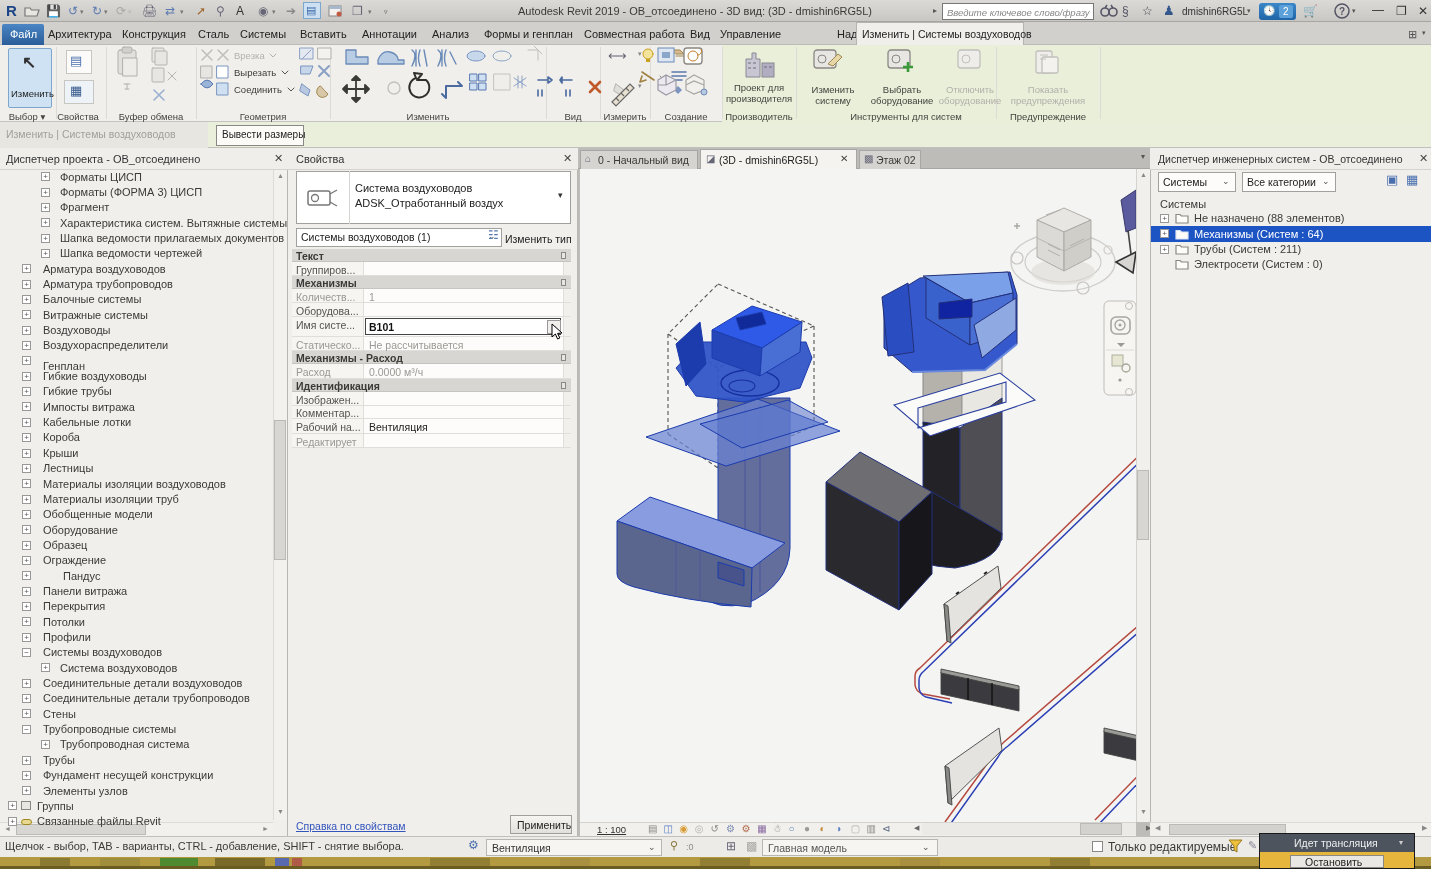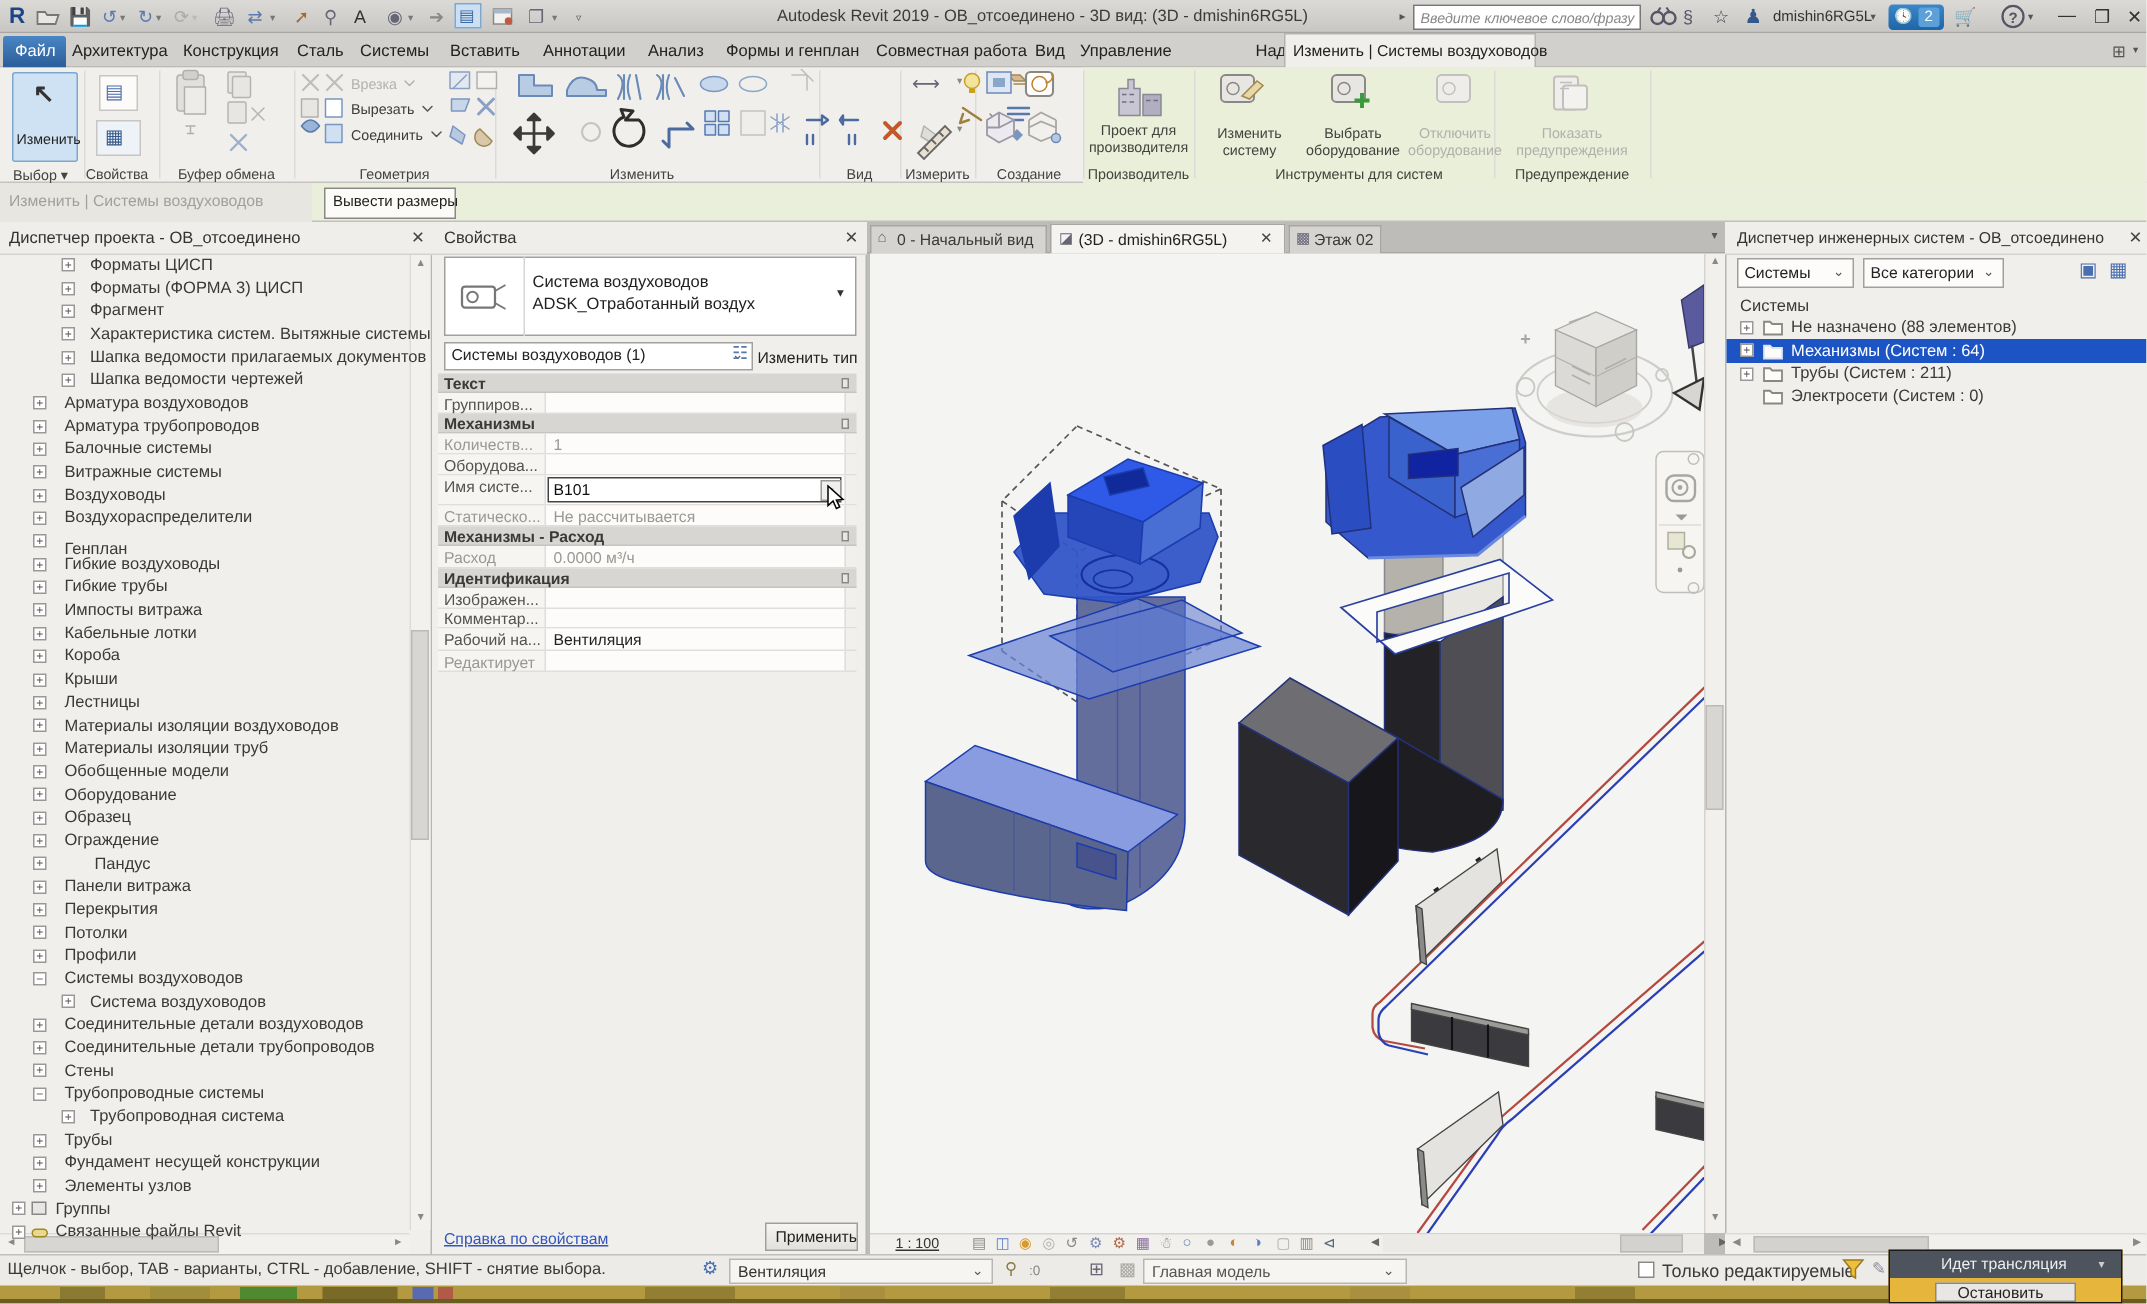--- a/index.html
+++ b/index.html
@@ -387,21 +387,21 @@
 <div class="t" style="left:369px;top:291px;font-size:10.5px;color:#9a9894;">1</div>
 <div class="a" style="left:292px;top:303px;width:72px;height:14px;background:#f6f5f2;border-bottom:1px solid #e0dedb;border-right:1px solid #e0dedb;"></div>
 <div class="a" style="left:364px;top:303px;width:199px;height:14px;background:#fdfcfa;border-bottom:1px solid #e0dedb;"></div>
 <div class="a" style="left:563px;top:303px;width:8px;height:14px;background:#f1f0ed;border-bottom:1px solid #e0dedb;border-left:1px solid #e0dedb;"></div>
 <div class="t" style="left:296px;top:304.5px;font-size:10.5px;color:#55534f;">Оборудова...</div>
 <div class="a" style="left:292px;top:317px;width:72px;height:20px;background:#f6f5f2;border-bottom:1px solid #e0dedb;border-right:1px solid #e0dedb;"></div>
 <div class="a" style="left:364px;top:317px;width:199px;height:20px;background:#fdfcfa;border-bottom:1px solid #e0dedb;"></div>
 <div class="a" style="left:563px;top:317px;width:8px;height:20px;background:#f1f0ed;border-bottom:1px solid #e0dedb;border-left:1px solid #e0dedb;"></div>
 <div class="t" style="left:296px;top:318.5px;font-size:10.5px;color:#55534f;">Имя систе...</div>
 <div class="a" style="left:365px;top:318px;width:196px;height:17px;background:#fff;border:1.4px solid #444;"></div>
-<div class="t" style="left:369px;top:320.5px;font-size:10.5px;color:#111;">B101</div>
+<div class="t" style="left:369px;top:320.5px;font-size:10.5px;color:#111;font-weight:bold;">B101</div>
 <div class="a" style="left:547px;top:319.5px;width:14px;height:14px;background:#f0efec;border:1px solid #999;font-size:7px;text-align:center;line-height:13px;color:#444;">▾</div>
 <svg class="a" style="left:550px;top:323px;z-index:30;" width="14" height="18" viewBox="0 0 14 18">
     <path d="M2 1 L2 14 L5.4 11 L7.6 16 L9.8 15 L7.6 10.4 L12 10 Z" fill="#fff" stroke="#000" stroke-width="1"></path>
   </svg>
 <div class="a" style="left:292px;top:337px;width:72px;height:14px;background:#f6f5f2;border-bottom:1px solid #e0dedb;border-right:1px solid #e0dedb;"></div>
 <div class="a" style="left:364px;top:337px;width:199px;height:14px;background:#fdfcfa;border-bottom:1px solid #e0dedb;"></div>
 <div class="a" style="left:563px;top:337px;width:8px;height:14px;background:#f1f0ed;border-bottom:1px solid #e0dedb;border-left:1px solid #e0dedb;"></div>
 <div class="t" style="left:296px;top:338.5px;font-size:10.5px;color:#9a9894;">Статическо...</div>
 <div class="t" style="left:369px;top:339px;font-size:10.5px;color:#9a9894;">Не рассчитывается</div>
 <div class="a" style="left:292px;top:351px;width:279px;height:13px;background:#d8d6d2;border-bottom:1px solid #c6c4c0;"></div>

